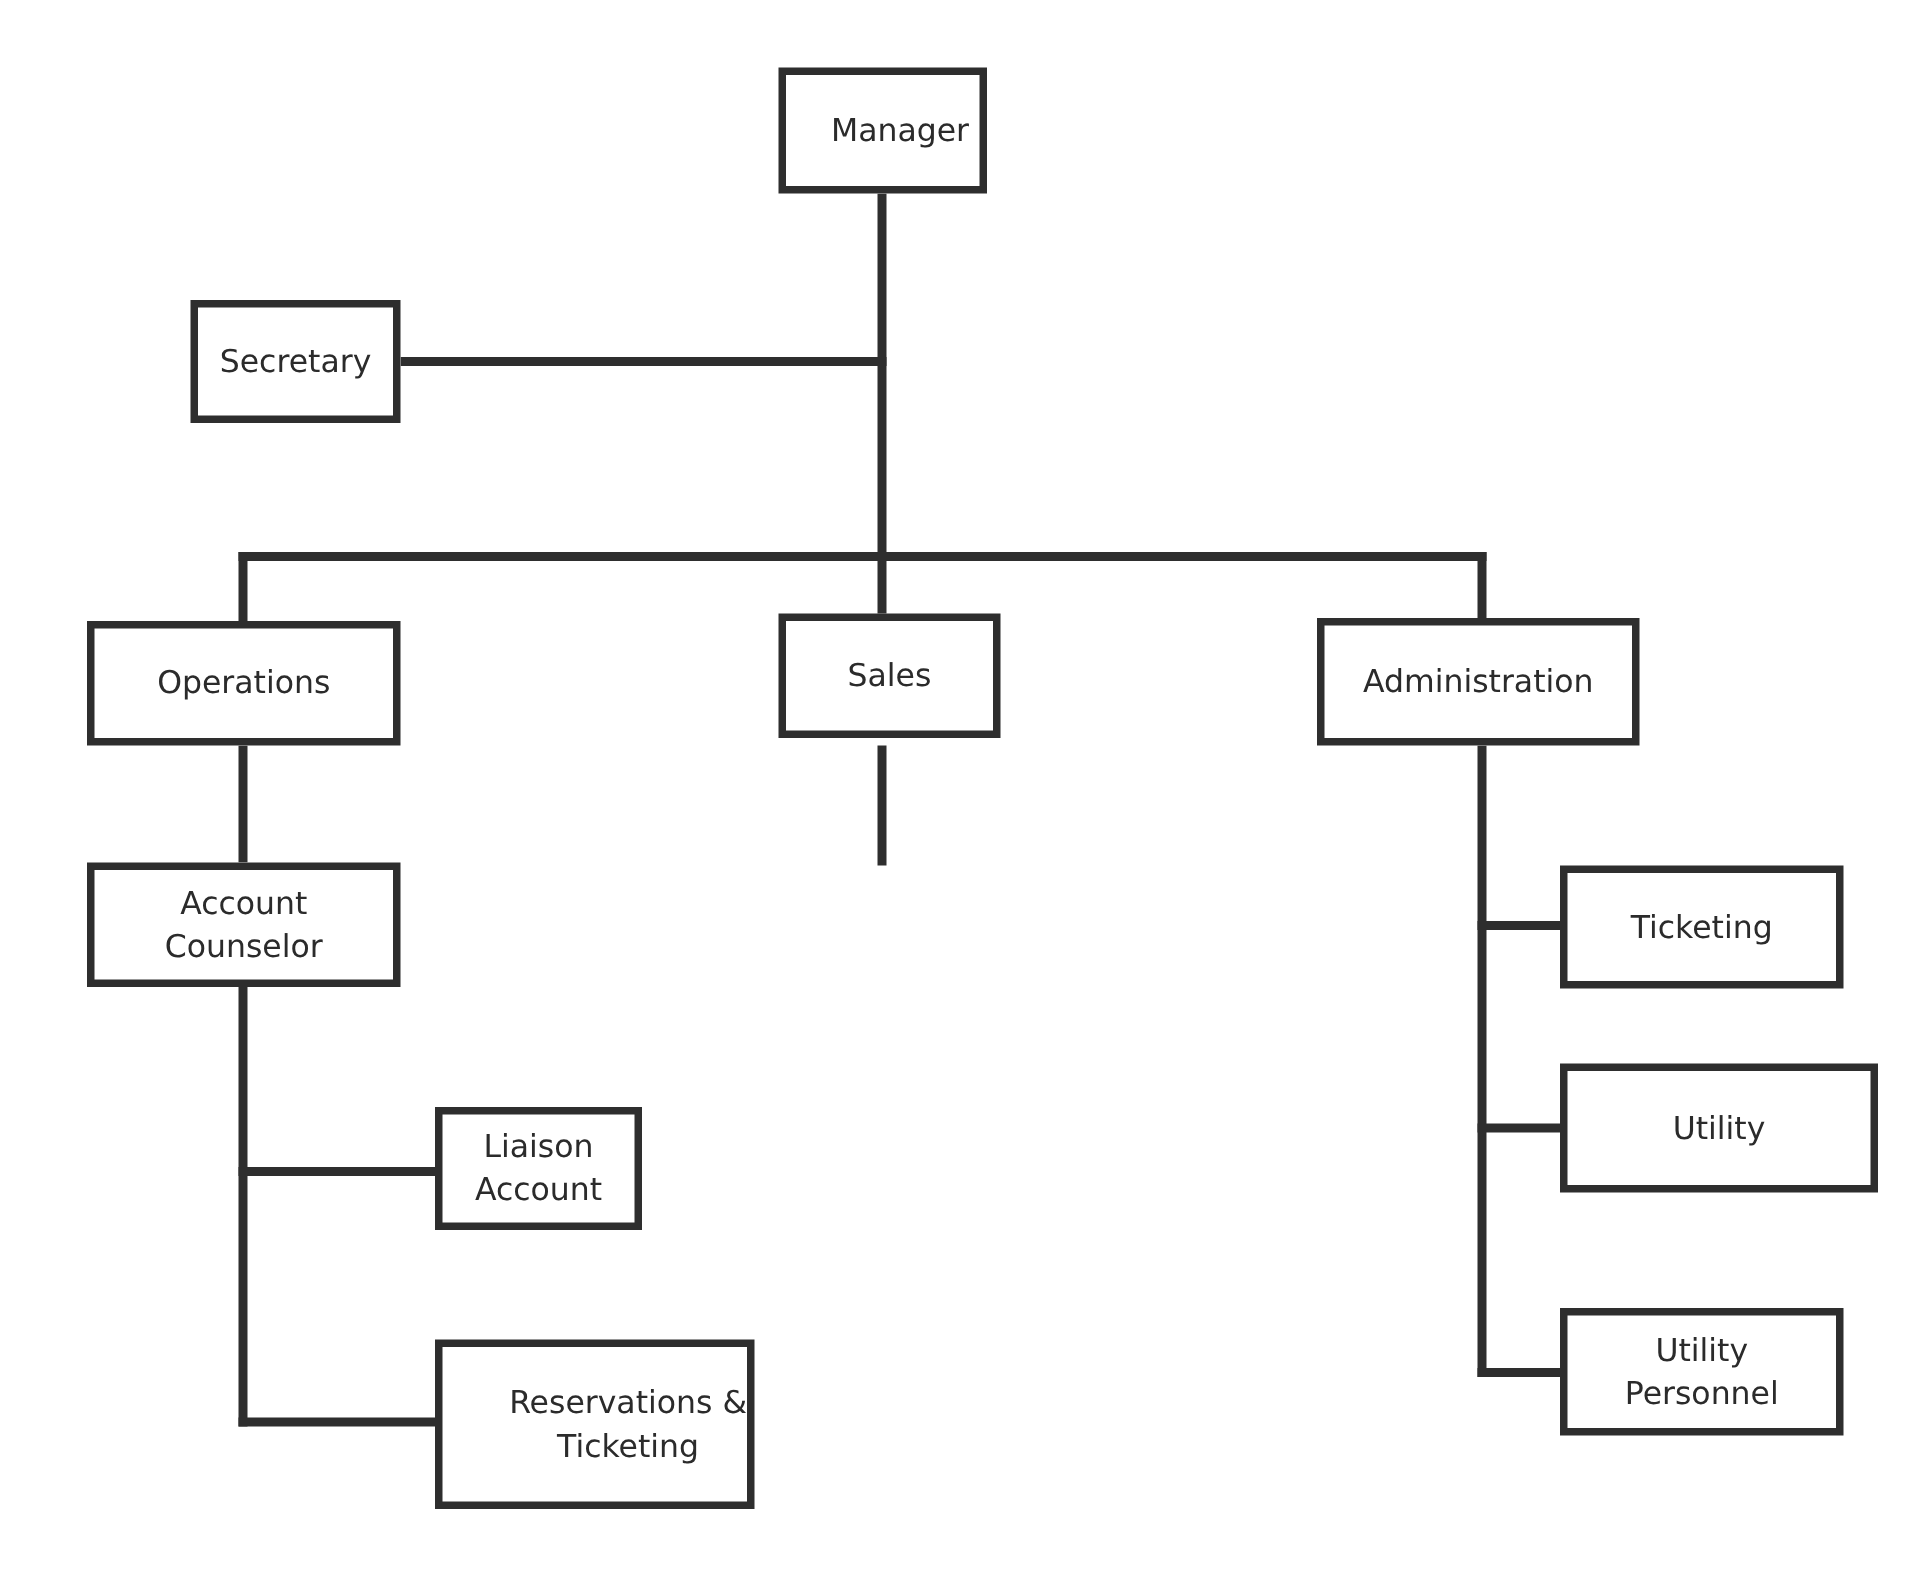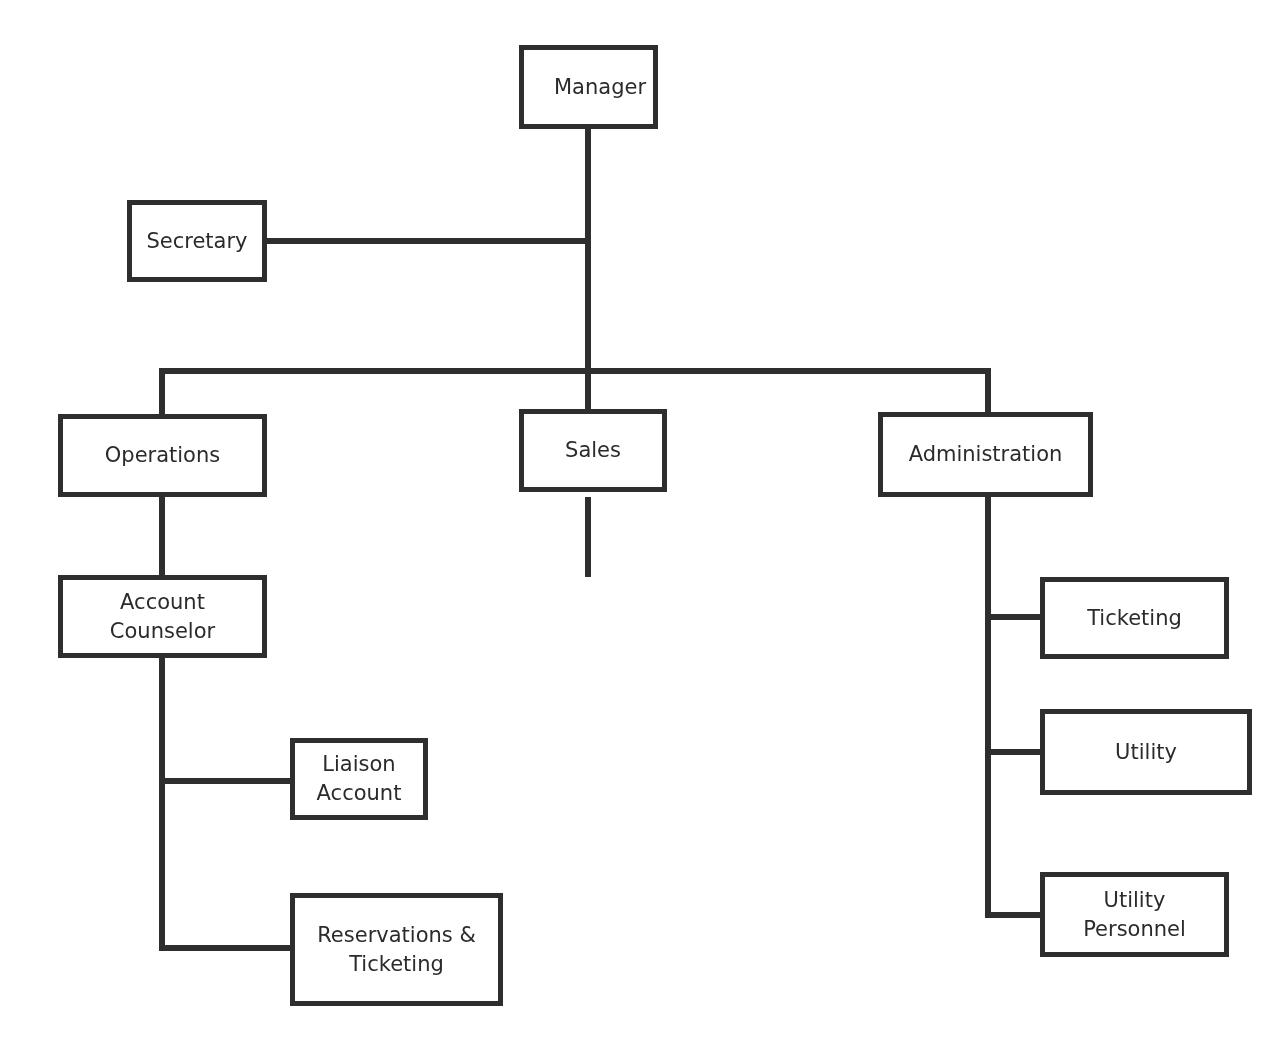--- a/index.html
+++ b/index.html
@@ -92,18 +92,18 @@
 
   <div class="node" style="left:1040px; top:709px; width:212px; height:86px;">
     <span>Utility</span>
   </div>
 
   <div class="node" style="left:1040px; top:872px; width:189px; height:85px;">
     <span>Utility
 Personnel</span>
   </div>
 
-  <div class="node" style="left:290px; top:893px; width:213px; height:113px;">
+  <div class="node" style="left:290px; top:893px; width:213px; height:113px;justify-content:flex-end;">
     <span>Reservations &amp;
 Ticketing</span>
   </div>
 
 </div>
 
 </body></html>

